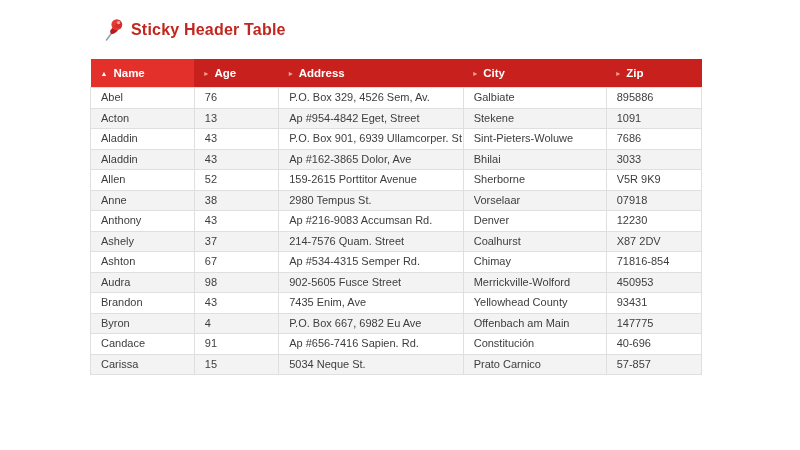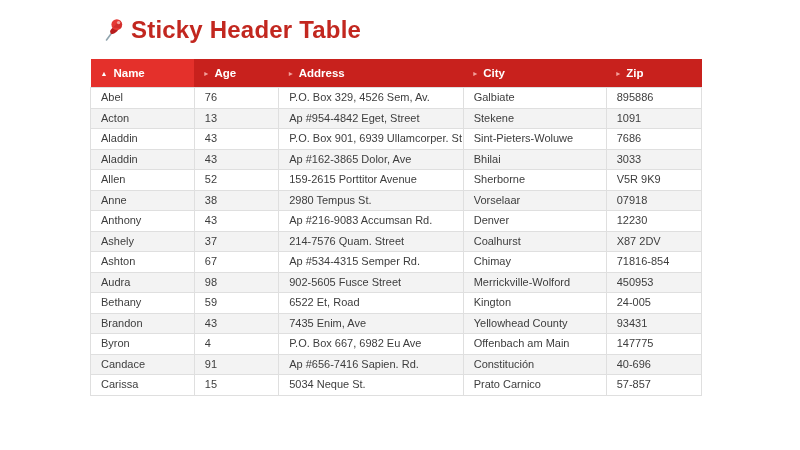--- a/index.html
+++ b/index.html
@@ -8,21 +8,21 @@
     --title-red:#c2271f;
     --row-alt:#f3f3f3;
     --border:#dfdfdf;
     --text:#3d3d3d;
   }
   *{box-sizing:border-box;margin:0;padding:0;}
   html,body{width:800px;height:450px;overflow:hidden;background:#fff;
     font-family:"Liberation Sans","DejaVu Sans",sans-serif;}
   .container{width:612px;margin-left:90px;padding-top:14px;}
   .title-row{display:flex;align-items:center;gap:8px;padding-left:14px;height:32px;}
-  .title-row h1{font-size:24px;font-weight:bold;color:var(--title-red);letter-spacing:.2px;}
+  .title-row h1{font-size:16px;font-weight:bold;color:var(--title-red);letter-spacing:.2px;}
   .pin{flex:0 0 auto;margin-top:2px;}
   .table-wrap{margin-top:13px;}
   table{width:100%;border-collapse:collapse;table-layout:fixed;}
   thead th{
     background:var(--accent-red);
     color:#fff;font-size:11.5px;font-weight:bold;text-align:left;
     padding:8px 10px;white-space:nowrap;overflow:hidden;
   }
   thead th.active{background:var(--accent-red-active);}
   .sort-arrow{font-size:7px;margin-right:6px;vertical-align:1px;display:inline-block;}
@@ -135,27 +135,20 @@
             <td>71816-854</td>
           </tr>
           <tr>
             <td>Audra</td>
             <td>98</td>
             <td>902-5605 Fusce Street</td>
             <td>Merrickville-Wolford</td>
             <td>450953</td>
           </tr>
           <tr>
-            <td>Bethany</td>
-            <td>59</td>
-            <td>6522 Et, Road</td>
-            <td>Kington</td>
-            <td>24-005</td>
-          </tr>
-          <tr>
             <td>Brandon</td>
             <td>43</td>
             <td>7435 Enim, Ave</td>
             <td>Yellowhead County</td>
             <td>93431</td>
           </tr>
           <tr>
             <td>Byron</td>
             <td>4</td>
             <td>P.O. Box 667, 6982 Eu Ave</td>

